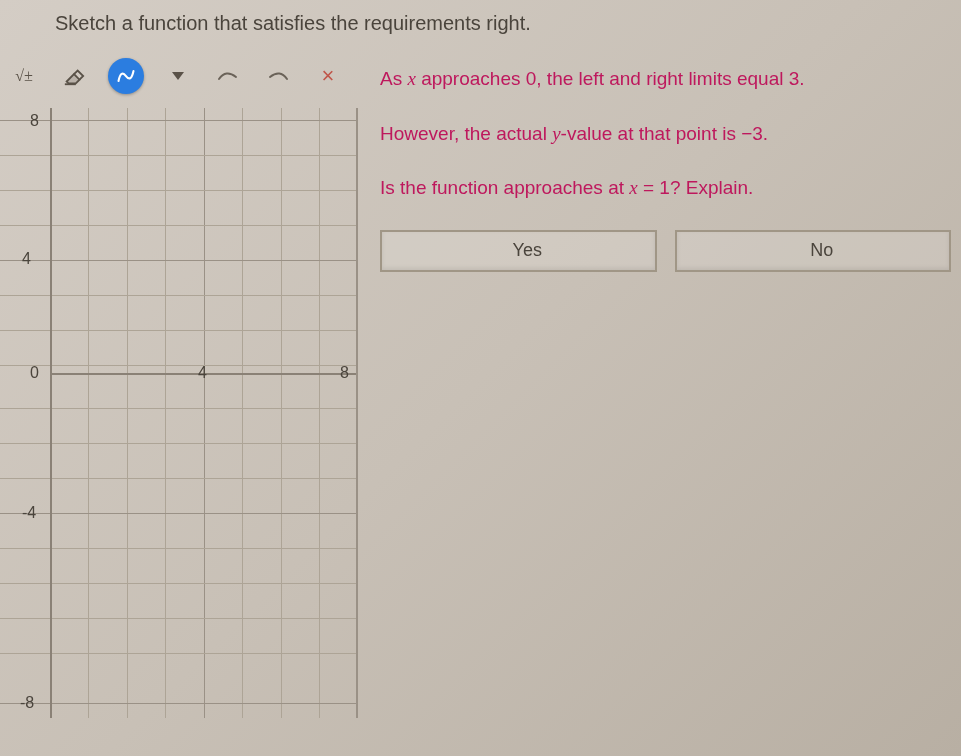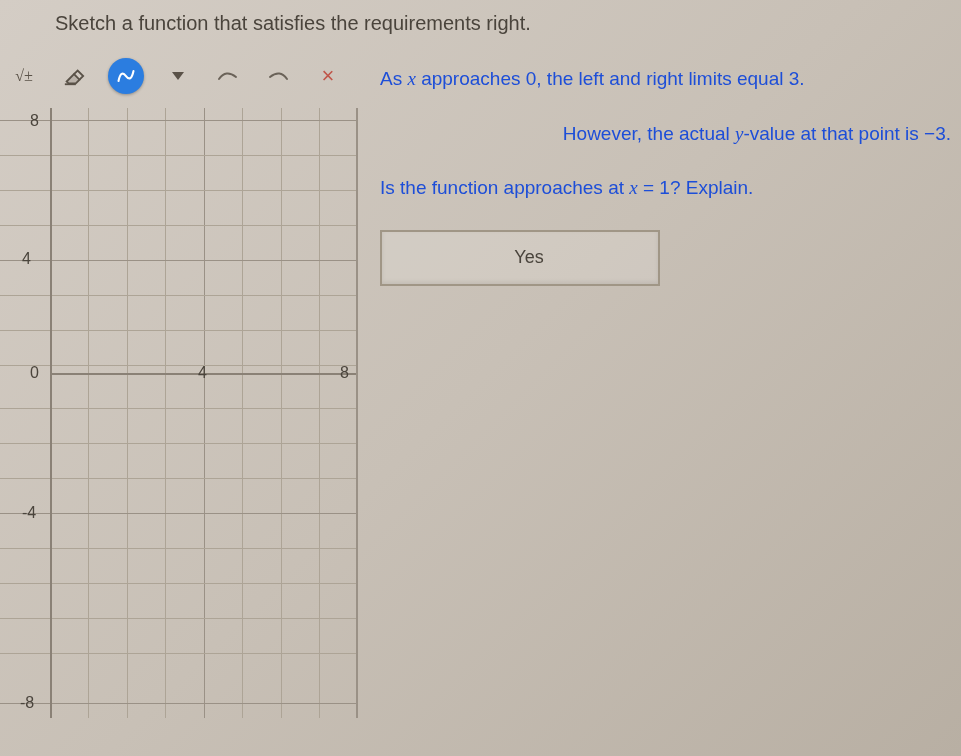--- a/index.html
+++ b/index.html
@@ -96,37 +96,37 @@
     font-family: Arial, sans-serif;
   }
   .right-content {
     position: absolute;
     left: 380px;
     top: 62px;
     right: 10px;
   }
   .problem-text {
     font-size: 19px;
-    color: #1d4ed8;
+    color: #be185d;
     margin-bottom: 28px;
     line-height: 1.4;
   }
   .problem-text .var {
     font-family: Georgia, serif;
     font-style: italic;
   }
   .answer-row {
     display: flex;
     gap: 18px;
     margin-top: 12px;
   }
   .answer-btn {
     flex: 1;
     max-width: 280px;
-    height: 56px;
+    height: 42px;
     border: 2px solid #a09686;
     background: rgba(255,255,255,0.15);
     display: flex;
     align-items: center;
     justify-content: center;
     font-size: 18px;
     color: #4a443c;
     cursor: pointer;
     box-shadow: inset 0 -2px 4px rgba(0,0,0,0.08);
     padding-left: 18px;
@@ -206,22 +206,23 @@
   <div class="axis-label" style="left:20px;top:586px">-8</div>
 
   <div class="axis-label" style="left:198px;top:256px">4</div>
   <div class="axis-label" style="left:340px;top:256px">8</div>
 </div>
 
 <div class="right-content">
   <div class="problem-text" style="margin-top:4px;">
     <span>As </span><span class="var">x</span><span> approaches 0, the left and right limits equal 3.</span>
   </div>
-  <div class="problem-text p1" style="position:static;margin-top:22px;text-align:right;">
+  <div class="problem-text p1" style="position:static;margin-top:22px;">
     <span>However, the actual </span><span class="var">y</span><span>-value at that point is −3.</span>
   </div>
   <div class="problem-text" style="margin-top:14px;">
     <span>Is the function approaches at </span><span class="var">x</span><span> = 1? Explain.</span>
   </div>
   <div class="answer-row">
     <div class="answer-btn">Yes</div>
+    <div class="answer-btn">No</div>
   </div>
 </div>
 
 </body></html>

